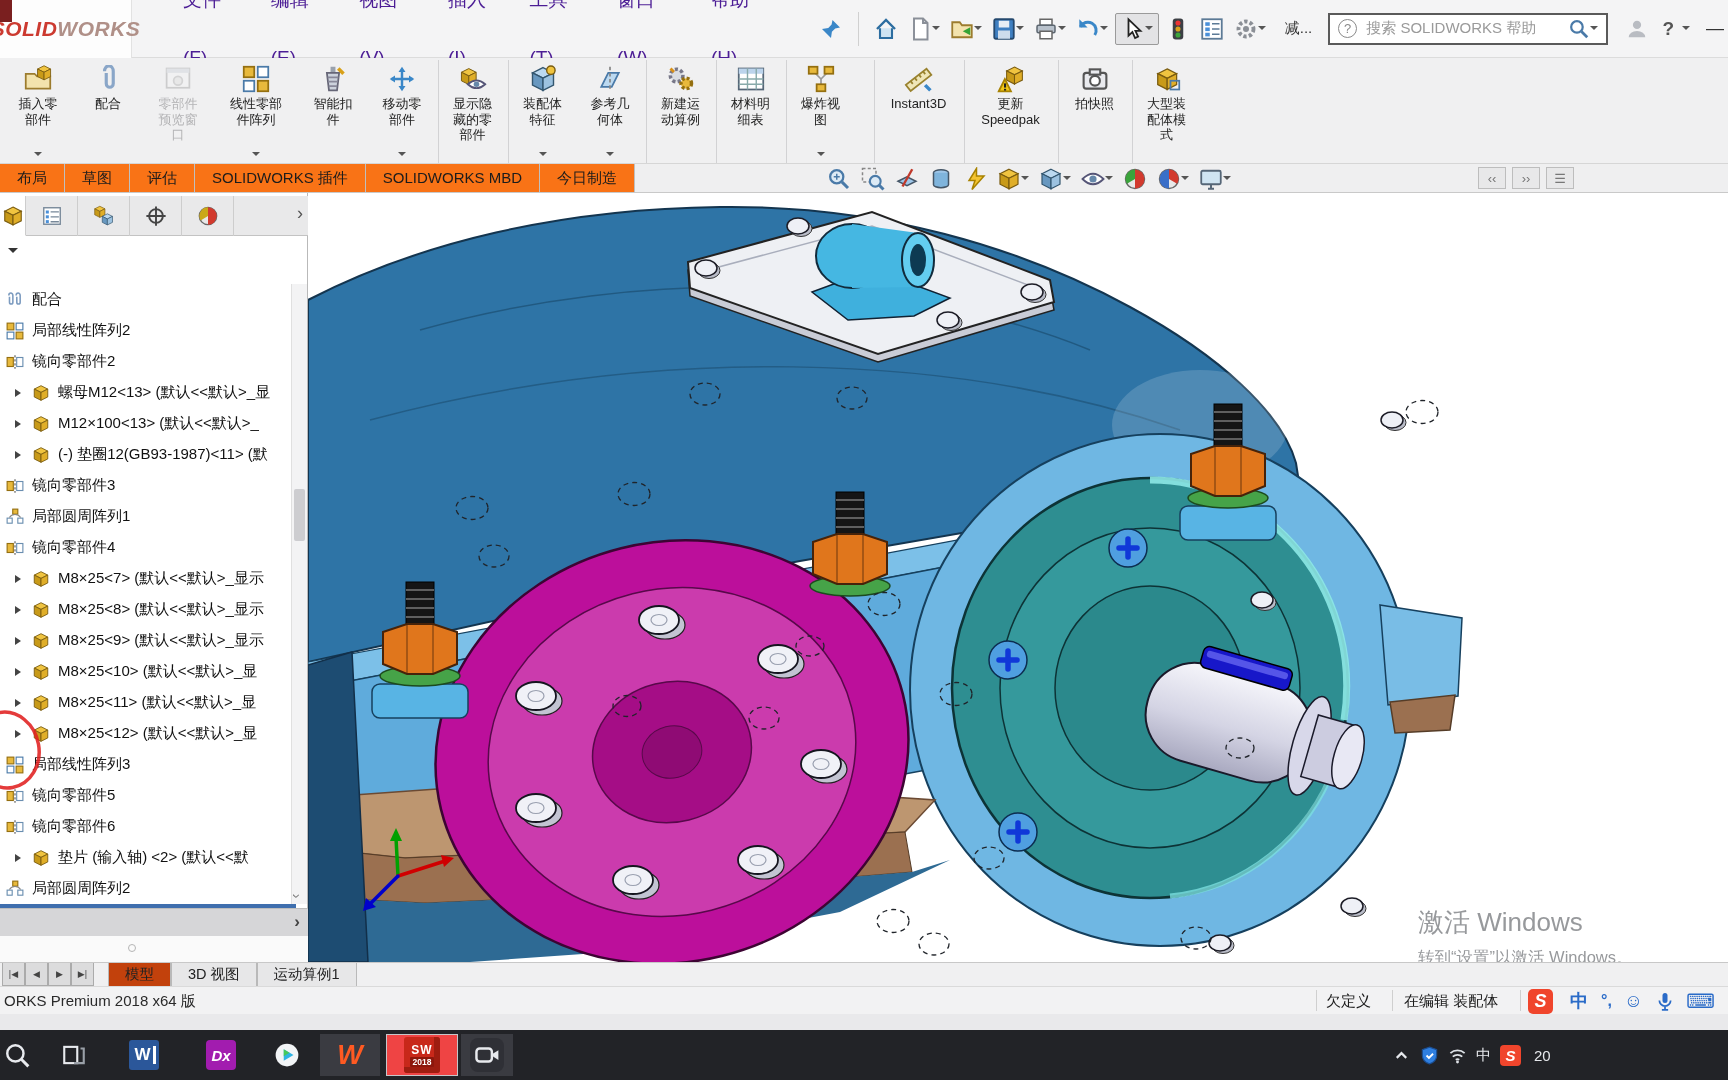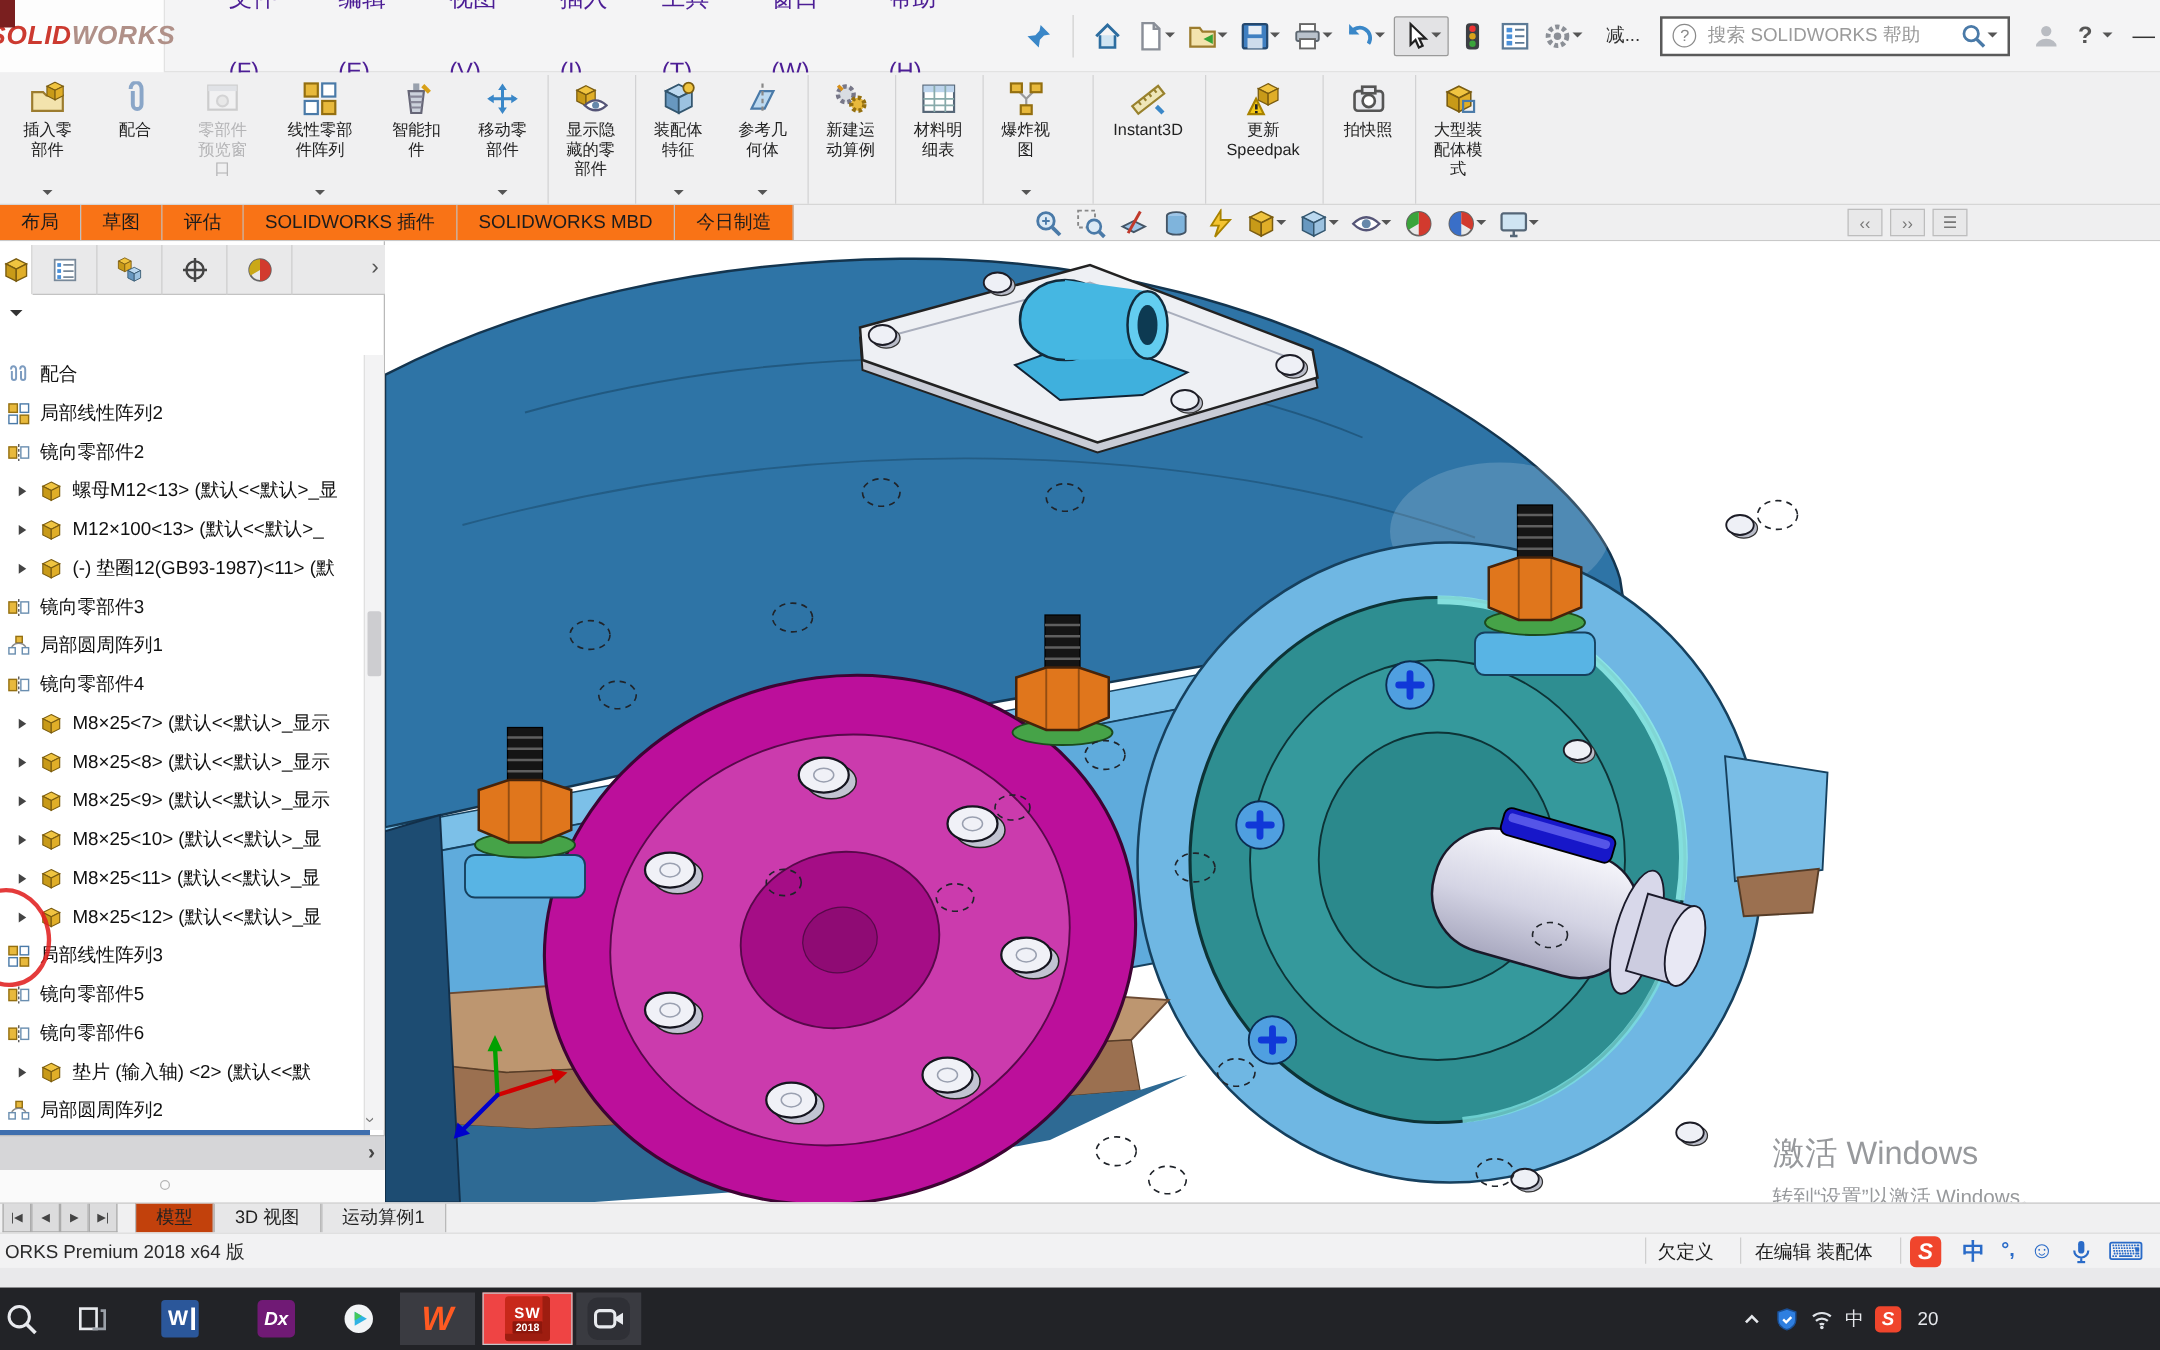--- a/index.html
+++ b/index.html
@@ -94,21 +94,21 @@
 #ime .mi{width:20px;height:20px;margin-left:12px}
 #ime .kb{color:#2a6bc8;font-size:20px;margin-left:11px}
 #desk-strip{position:absolute;left:0;top:1014px;width:1728px;height:16px;background:#e9e9eb}
 
 #taskbar{position:absolute;left:0;top:1030px;width:1728px;height:50px;background:#222327}
 .tb-app{position:absolute;top:4px;height:42px;display:flex;align-items:center;justify-content:center}
 .tb-ic{width:26px;height:26px}
 .tb-btn{border:1px solid transparent}
 .tb-word{width:30px;height:30px;background:#2b579a;border-radius:3px;color:#fff;font-weight:bold;font-size:17px;display:flex;align-items:center;justify-content:center}
 .tb-word i{font-style:normal;border-right:3px solid #fff;padding-right:2px;margin-left:2px;height:18px;line-height:18px}
-.tb-dx{width:30px;height:30px;background:#701a75;border-radius:4px;color:#fff;font-weight:bold;font-size:15px;font-style:italic;display:flex;align-items:center;justify-content:center}
+.tb-dx{width:30px;height:30px;background:#a21caf;border-radius:4px;color:#fff;font-weight:bold;font-size:15px;font-style:italic;display:flex;align-items:center;justify-content:center}
 .tb-w{font-size:27px;font-weight:900;color:#ff5a22;font-style:italic}
 .btn-dim{background:#3a3b41}
 .btn-active{background:#ef4444;border:1px solid #c6c6ca}
 .tb-sw{width:36px;height:36px;background:#c8281a;border-radius:3px;display:flex;flex-direction:column;align-items:center;justify-content:center;color:#fff;font-weight:bold;box-shadow:inset -6px -6px 0 #9e1d10}
 .tb-sw .swt{font-size:12px;letter-spacing:1px}
 .tb-sw .swy{font-size:8.5px;background:#8d170c;padding:0 3px;border-radius:1px}
 .tb-rec{width:34px;height:34px;background:#2f3036;border-radius:8px;display:flex;align-items:center;justify-content:center}
 #tray{position:absolute;top:1030px;left:1392px;height:50px;display:flex;align-items:center}
 #tray .titem{margin-right:9px;color:#e6e8ec;font-size:15px;display:flex;align-items:center;justify-content:center}
 #tray .tic{width:19px;height:19px}

